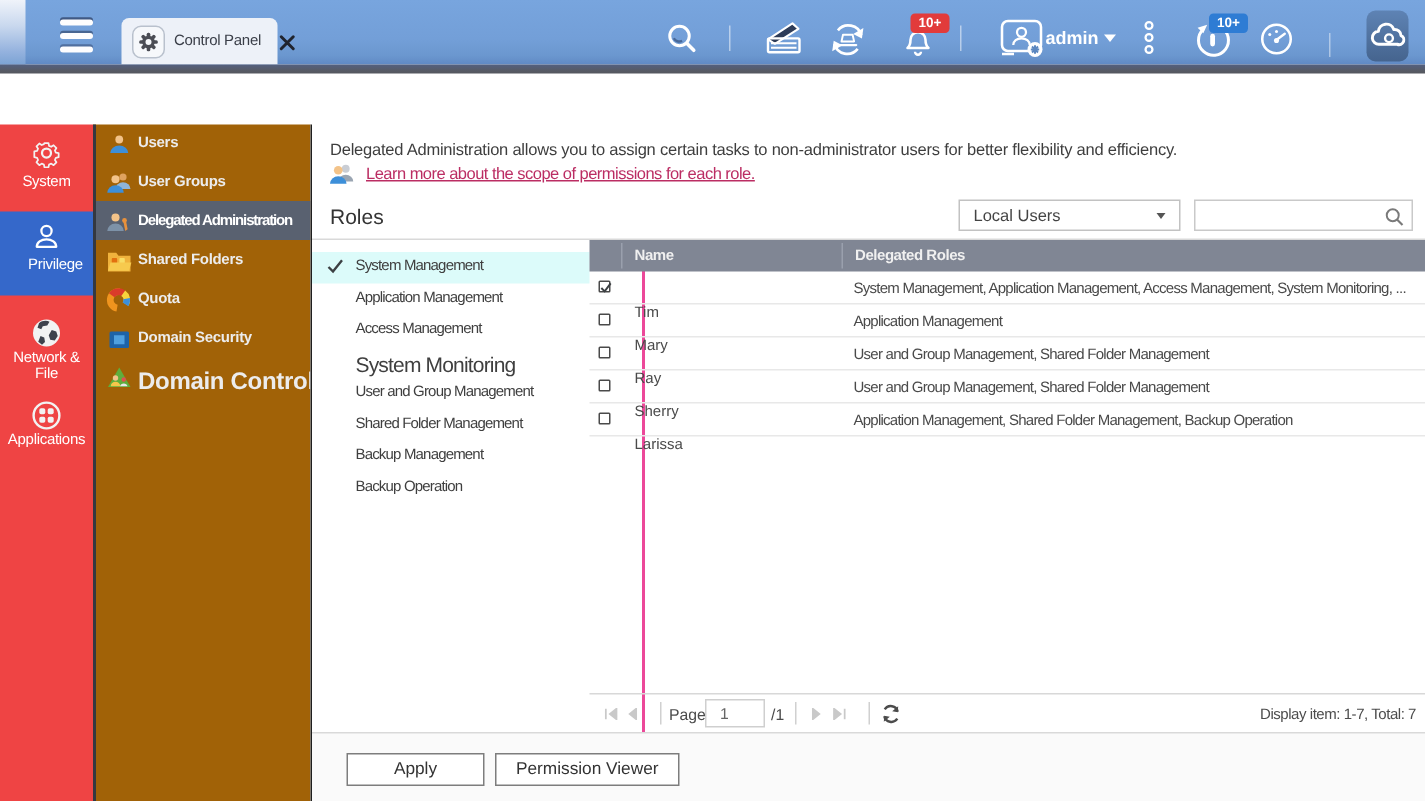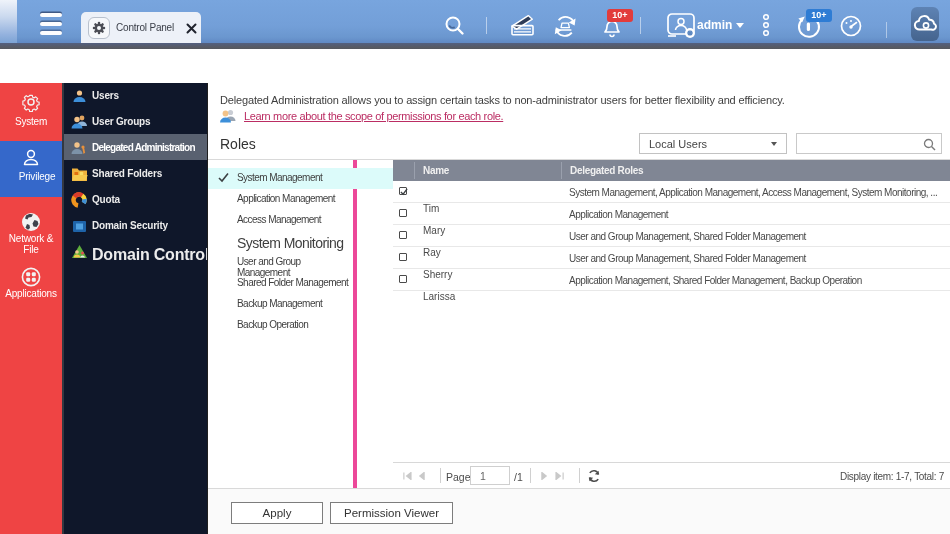--- a/index.html
+++ b/index.html
@@ -16,21 +16,21 @@
 <body>
 <div id="stage">
 
   <div class="abs" id="topbar" style="left:0;top:0;width:950px;height:43px;background:linear-gradient(#78a5de,#739fd8 60%,#6b97cf 86%,#6089c4);">
     <div class="abs" style="left:0;top:0;width:17px;height:43px;background:linear-gradient(#eff3fa,#c9d8ee 40%,#94b2de 80%,#7ca3d4);"></div>
 
     <div class="abs" style="left:40px;top:13px;width:22px;height:4px;background:#fdfdfe;border-radius:2px;box-shadow:0 -1.5px 0 rgba(20,30,60,.55);"></div>
     <div class="abs" style="left:40px;top:22px;width:22px;height:4px;background:#fdfdfe;border-radius:2px;box-shadow:0 -1.5px 0 rgba(20,30,60,.45);"></div>
     <div class="abs" style="left:40px;top:31px;width:22px;height:4px;background:#fdfdfe;border-radius:2px;box-shadow:0 -1.5px 0 rgba(20,30,60,.35);"></div>
 
-    <div class="abs" style="left:81px;top:12px;width:120px;height:31px;background:#edf1f8;border-radius:5px 5px 0 0;">
+    <div class="abs" style="left:81px;top:12px;width:104px;height:31px;background:#edf1f8;border-radius:5px 5px 0 0;">
       <div class="abs" style="left:7px;top:5px;width:22px;height:22px;background:#f6f8fb;border:1px solid #b9c1cd;border-radius:6px;"></div>
       <svg class="abs" style="left:11px;top:9px;" width="14" height="14" viewBox="0 0 14 14">
         <g fill="#4b4d55">
           <rect x="5.8" y="0.8" width="2.4" height="12.4" rx="1"></rect>
           <rect x="5.8" y="0.8" width="2.4" height="12.4" rx="1" transform="rotate(45 7 7)"></rect>
           <rect x="5.8" y="0.8" width="2.4" height="12.4" rx="1" transform="rotate(90 7 7)"></rect>
           <rect x="5.8" y="0.8" width="2.4" height="12.4" rx="1" transform="rotate(135 7 7)"></rect>
           <circle cx="7" cy="7" r="4.2"></circle>
         </g>
         <circle cx="7" cy="7" r="2" fill="#f6f8fb"></circle>
@@ -138,21 +138,21 @@
     <svg class="abs" style="left:21px;top:184px;" width="20" height="20" viewBox="0 0 20 20">
       <circle cx="10" cy="10" r="8.6" fill="none" stroke="#f2f2f2" stroke-width="1.6"></circle>
       <rect x="5.2" y="5.2" width="4" height="4" rx="1.2" fill="#f2f2f2"></rect>
       <rect x="10.8" y="5.2" width="4" height="4" rx="1.2" fill="#f2f2f2"></rect>
       <rect x="5.2" y="10.8" width="4" height="4" rx="1.2" fill="#f2f2f2"></rect>
       <rect x="10.8" y="10.8" width="4" height="4" rx="1.2" fill="#f2f2f2"></rect>
     </svg>
     <div class="abs" style="left:0;top:205px;width:62px;text-align:center;font-size:10px;letter-spacing:-0.2px;">Applications</div>
   </div>
 
-  <div class="abs" style="left:62px;top:83px;width:145px;height:451px;background:#0f172a;">
+  <div class="abs" style="left:62px;top:83px;width:145px;height:451px;background:#a16207;">
     <div class="abs" style="left:0;top:0;width:2px;height:451px;background:#343841;"></div>
     <div class="abs" style="left:2px;top:51px;width:143px;height:26px;background:#596170;"></div>
 
     <svg class="abs" style="left:10px;top:6px;" width="15" height="15" viewBox="0 0 15 15">
       <circle cx="7.5" cy="4" r="2.6" fill="#f3c389"></circle>
       <path d="M1.5 13 a6 5 0 0 1 12 0z" fill="#3d8fd9"></path>
     </svg>
     <div class="abs" style="left:30px;top:7px;white-space:nowrap;font-size:10px;letter-spacing:-0.2px;font-weight:bold;color:#ececec;">Users</div>
 
     <svg class="abs" style="left:9px;top:31px;" width="17" height="16" viewBox="0 0 17 16">
@@ -221,21 +221,21 @@
     </div>
     <div class="abs" style="left:588px;top:50px;width:146px;height:21px;border:1px solid #c9c9c9;background:#fff;">
       <svg class="abs" style="right:5px;top:4px;" width="13" height="13" viewBox="0 0 13 13">
         <circle cx="5.5" cy="5.5" r="4" fill="none" stroke="#7a7a7a" stroke-width="1.3"></circle>
         <path d="M8.5 8.5 12 12" stroke="#7a7a7a" stroke-width="1.4"></path>
       </svg>
     </div>
 
     <div class="abs" style="left:0;top:76px;width:743px;height:1px;background:#d9d9d9;"></div>
 
-    <div class="abs" style="left:0;top:77px;width:149px;height:328px;border-right:4px solid #ec4899;">
+    <div class="abs" style="left:0;top:77px;width:222px;height:328px;border-right:2px solid #ec4899;">
       <div class="abs" style="left:0;top:8px;width:185px;height:21px;background:#dcfbfa;"></div>
       <svg class="abs" style="left:10px;top:12px;" width="11" height="11" viewBox="0 0 11 11">
         <path d="M1 6 4 9 10 1.5" fill="none" stroke="#3c4043" stroke-width="1.6"></path>
       </svg>
       <div class="abs" style="left:29px;top:12px;font-size:10px;letter-spacing:-0.55px;color:#3f3f3f;">System Management</div>
       <div class="abs" style="left:29px;top:33px;font-size:10px;letter-spacing:-0.55px;color:#3f3f3f;">Application Management</div>
       <div class="abs" style="left:29px;top:54px;font-size:10px;letter-spacing:-0.55px;color:#3f3f3f;">Access Management</div>
       <div class="abs" style="left:29px;top:75px;font-size:14px;letter-spacing:-0.55px;color:#3f3f3f;">System Monitoring</div>
       <div class="abs" style="left:29px;top:96px;font-size:10px;letter-spacing:-0.55px;color:#3f3f3f;">User and Group Management</div>
       <div class="abs" style="left:29px;top:117px;font-size:10px;letter-spacing:-0.55px;color:#3f3f3f;">Shared Folder Management</div>

